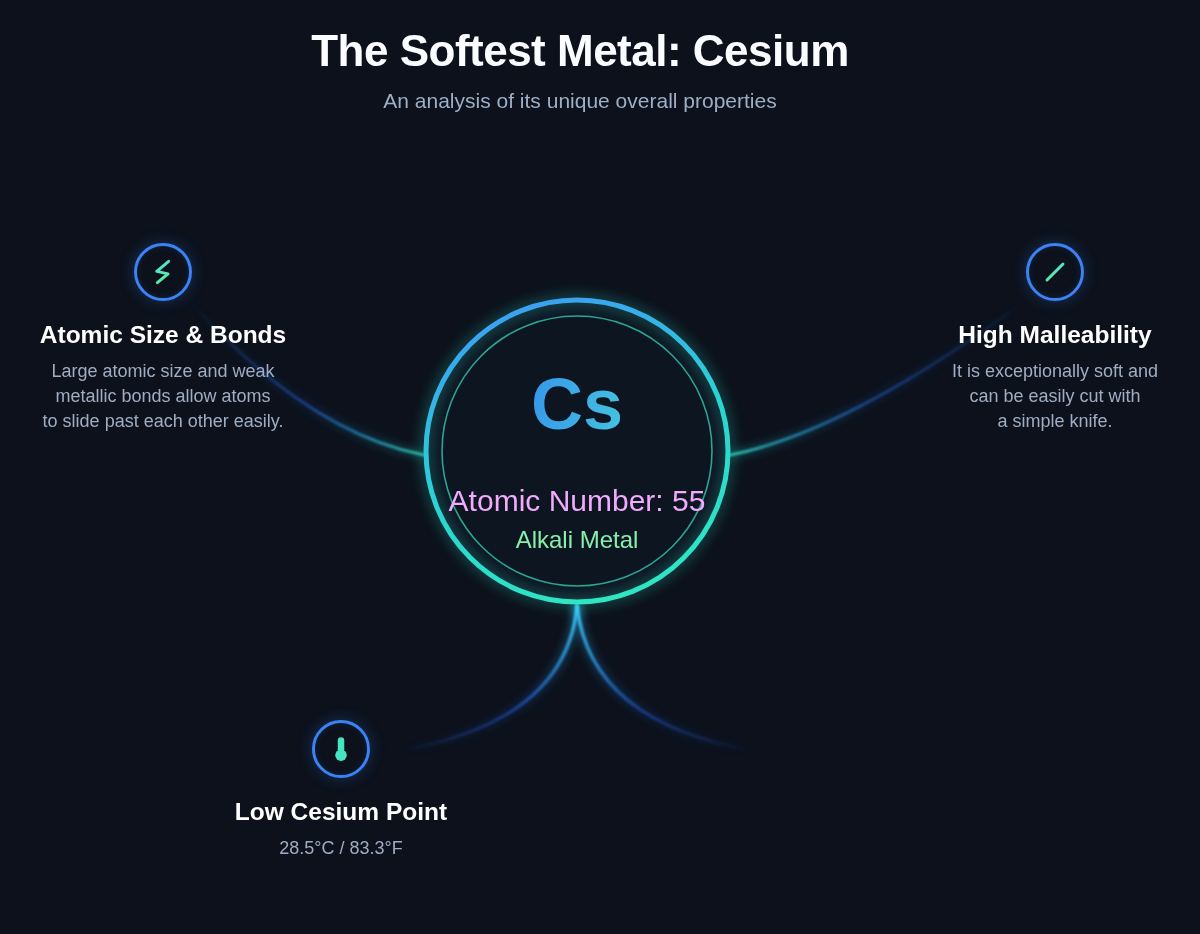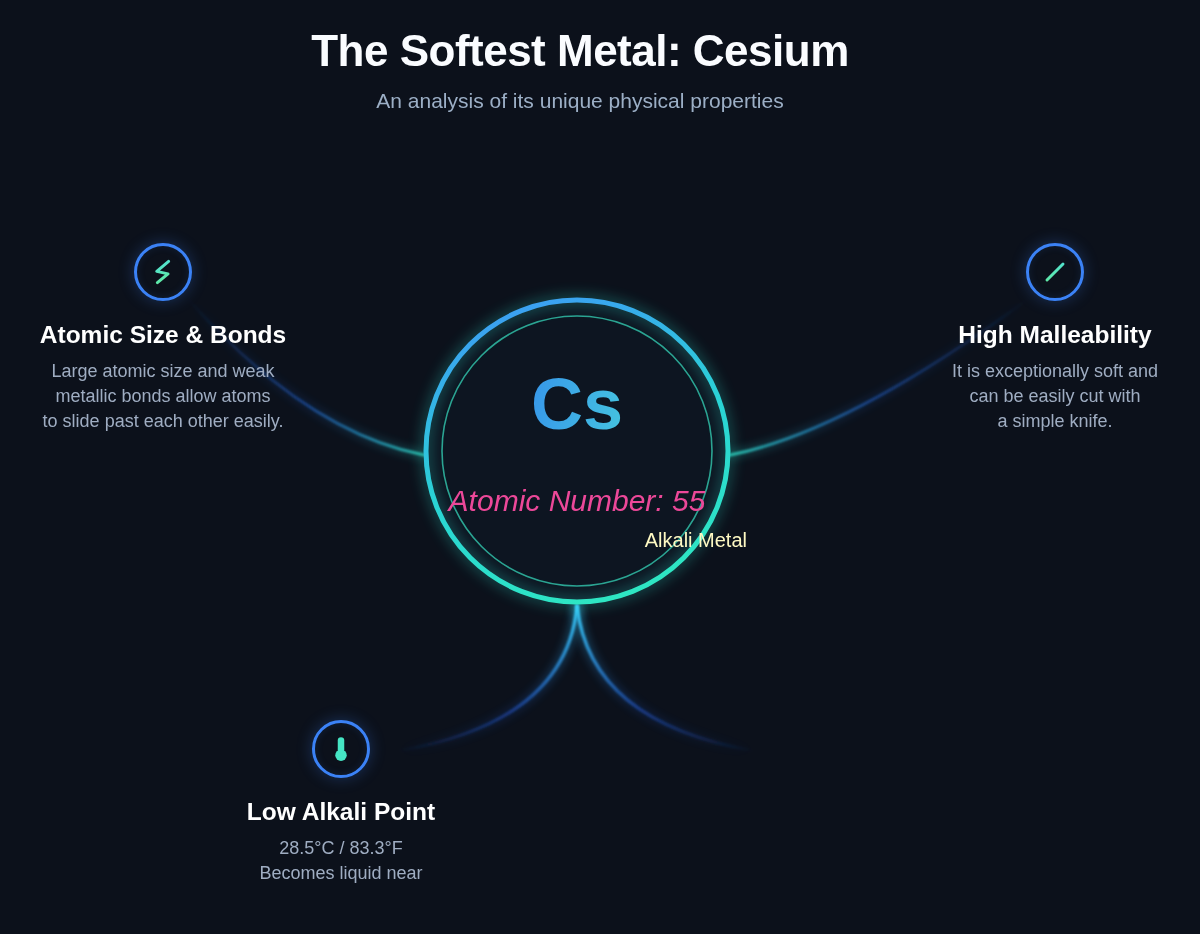--- a/index.html
+++ b/index.html
@@ -23,22 +23,22 @@
   #connectors{position:absolute;left:0;top:0;}
   #connectors path{fill:none;stroke-linecap:round;}
   
   #hub-rings{position:absolute;left:407px;top:281px;}
   .hub-text{position:absolute;left:407px;width:340px;text-align:center;}
   .symbol{
     top:357px;font-size:72px;line-height:94px;font-weight:800;
     background:linear-gradient(100deg,#2f7ef0 20%,#4fe3d8 85%);
     -webkit-background-clip:text;background-clip:text;color:transparent;
   }
-  .atomic-number{top:484px;font-size:30px;line-height:34px;font-weight:400;color:#ec4899;white-space:nowrap;font-style:italic;}
-  .category{top:528px;font-size:20px;line-height:24px;color:#fef9c3;text-align:right;}
+  .atomic-number{top:484px;font-size:30px;line-height:34px;font-weight:400;color:#f0abfc;white-space:nowrap;}
+  .category{top:528px;font-size:24px;line-height:24px;color:#86efac;}
   
   .callout{position:absolute;width:340px;text-align:center;}
   .icon-ring{
     width:52px;height:52px;margin:0 auto;border:3px solid #3b82f6;border-radius:50%;
     display:flex;align-items:center;justify-content:center;
     box-shadow:0 0 16px rgba(59,130,246,.30), inset 0 0 8px rgba(59,130,246,.12);
   }
   .callout h2{margin:19px 0 0 0;font-size:24.5px;line-height:30px;font-weight:700;color:#ffffff;}
   .callout .body{margin-top:9px;font-size:18px;line-height:25px;color:#9fadc2;}
   #co-atomic-size{left:-7px;top:243px;}
@@ -91,21 +91,21 @@
     <path d="M 577 606 Q 590 722 754 751" stroke="url(#gBR)" stroke-width="9" opacity="0.34" filter="url(#soft2)"></path>
 
     <path d="M 188 299 Q 306 432 424 455" stroke="url(#gTL)" stroke-width="3" filter="url(#soft1)"></path>
     <path d="M 1028 299 Q 848 432 730 455" stroke="url(#gTR)" stroke-width="3" filter="url(#soft1)"></path>
     <path d="M 577 606 Q 566 722 398 751" stroke="url(#gBL)" stroke-width="3.4" filter="url(#soft1)"></path>
     <path d="M 577 606 Q 590 722 754 751" stroke="url(#gBR)" stroke-width="3.4" filter="url(#soft1)"></path>
   </svg>
 
   <div class="hdr">
     <h1>The Softest Metal: Cesium</h1>
-    <p>An analysis of its unique physical properties</p>
+    <p>An analysis of its unique overall properties</p>
   </div>
 
   <svg id="hub-rings" width="340" height="340" viewBox="0 0 340 340" aria-hidden="true">
     <defs>
       <linearGradient id="ringGrad" x1="0.2" y1="0" x2="0.55" y2="1">
         <stop offset="0" stop-color="#3d9bf5"></stop>
         <stop offset="0.55" stop-color="#2ad4d4"></stop>
         <stop offset="1" stop-color="#2ee6c3"></stop>
       </linearGradient>
       <filter id="ringBlur" x="-30%" y="-30%" width="160%" height="160%">
@@ -155,21 +155,20 @@
 
   <div class="callout" id="co-melting">
     <div class="icon-ring">
       <svg width="30" height="30" viewBox="0 0 24 24">
         <g fill="#45e5c4">
           <rect x="9.4" y="2.6" width="5.2" height="12.5" rx="2.6"></rect>
           <circle cx="12" cy="17" r="4.6"></circle>
         </g>
       </svg>
     </div>
-    <h2>Low Alkali Point</h2>
+    <h2>Low Cesium Point</h2>
     <div class="body">
       <div>28.5°C / 83.3°F</div>
-      <div>Becomes liquid near</div>
     </div>
   </div>
 
 
 </div>
 
 </body></html>

